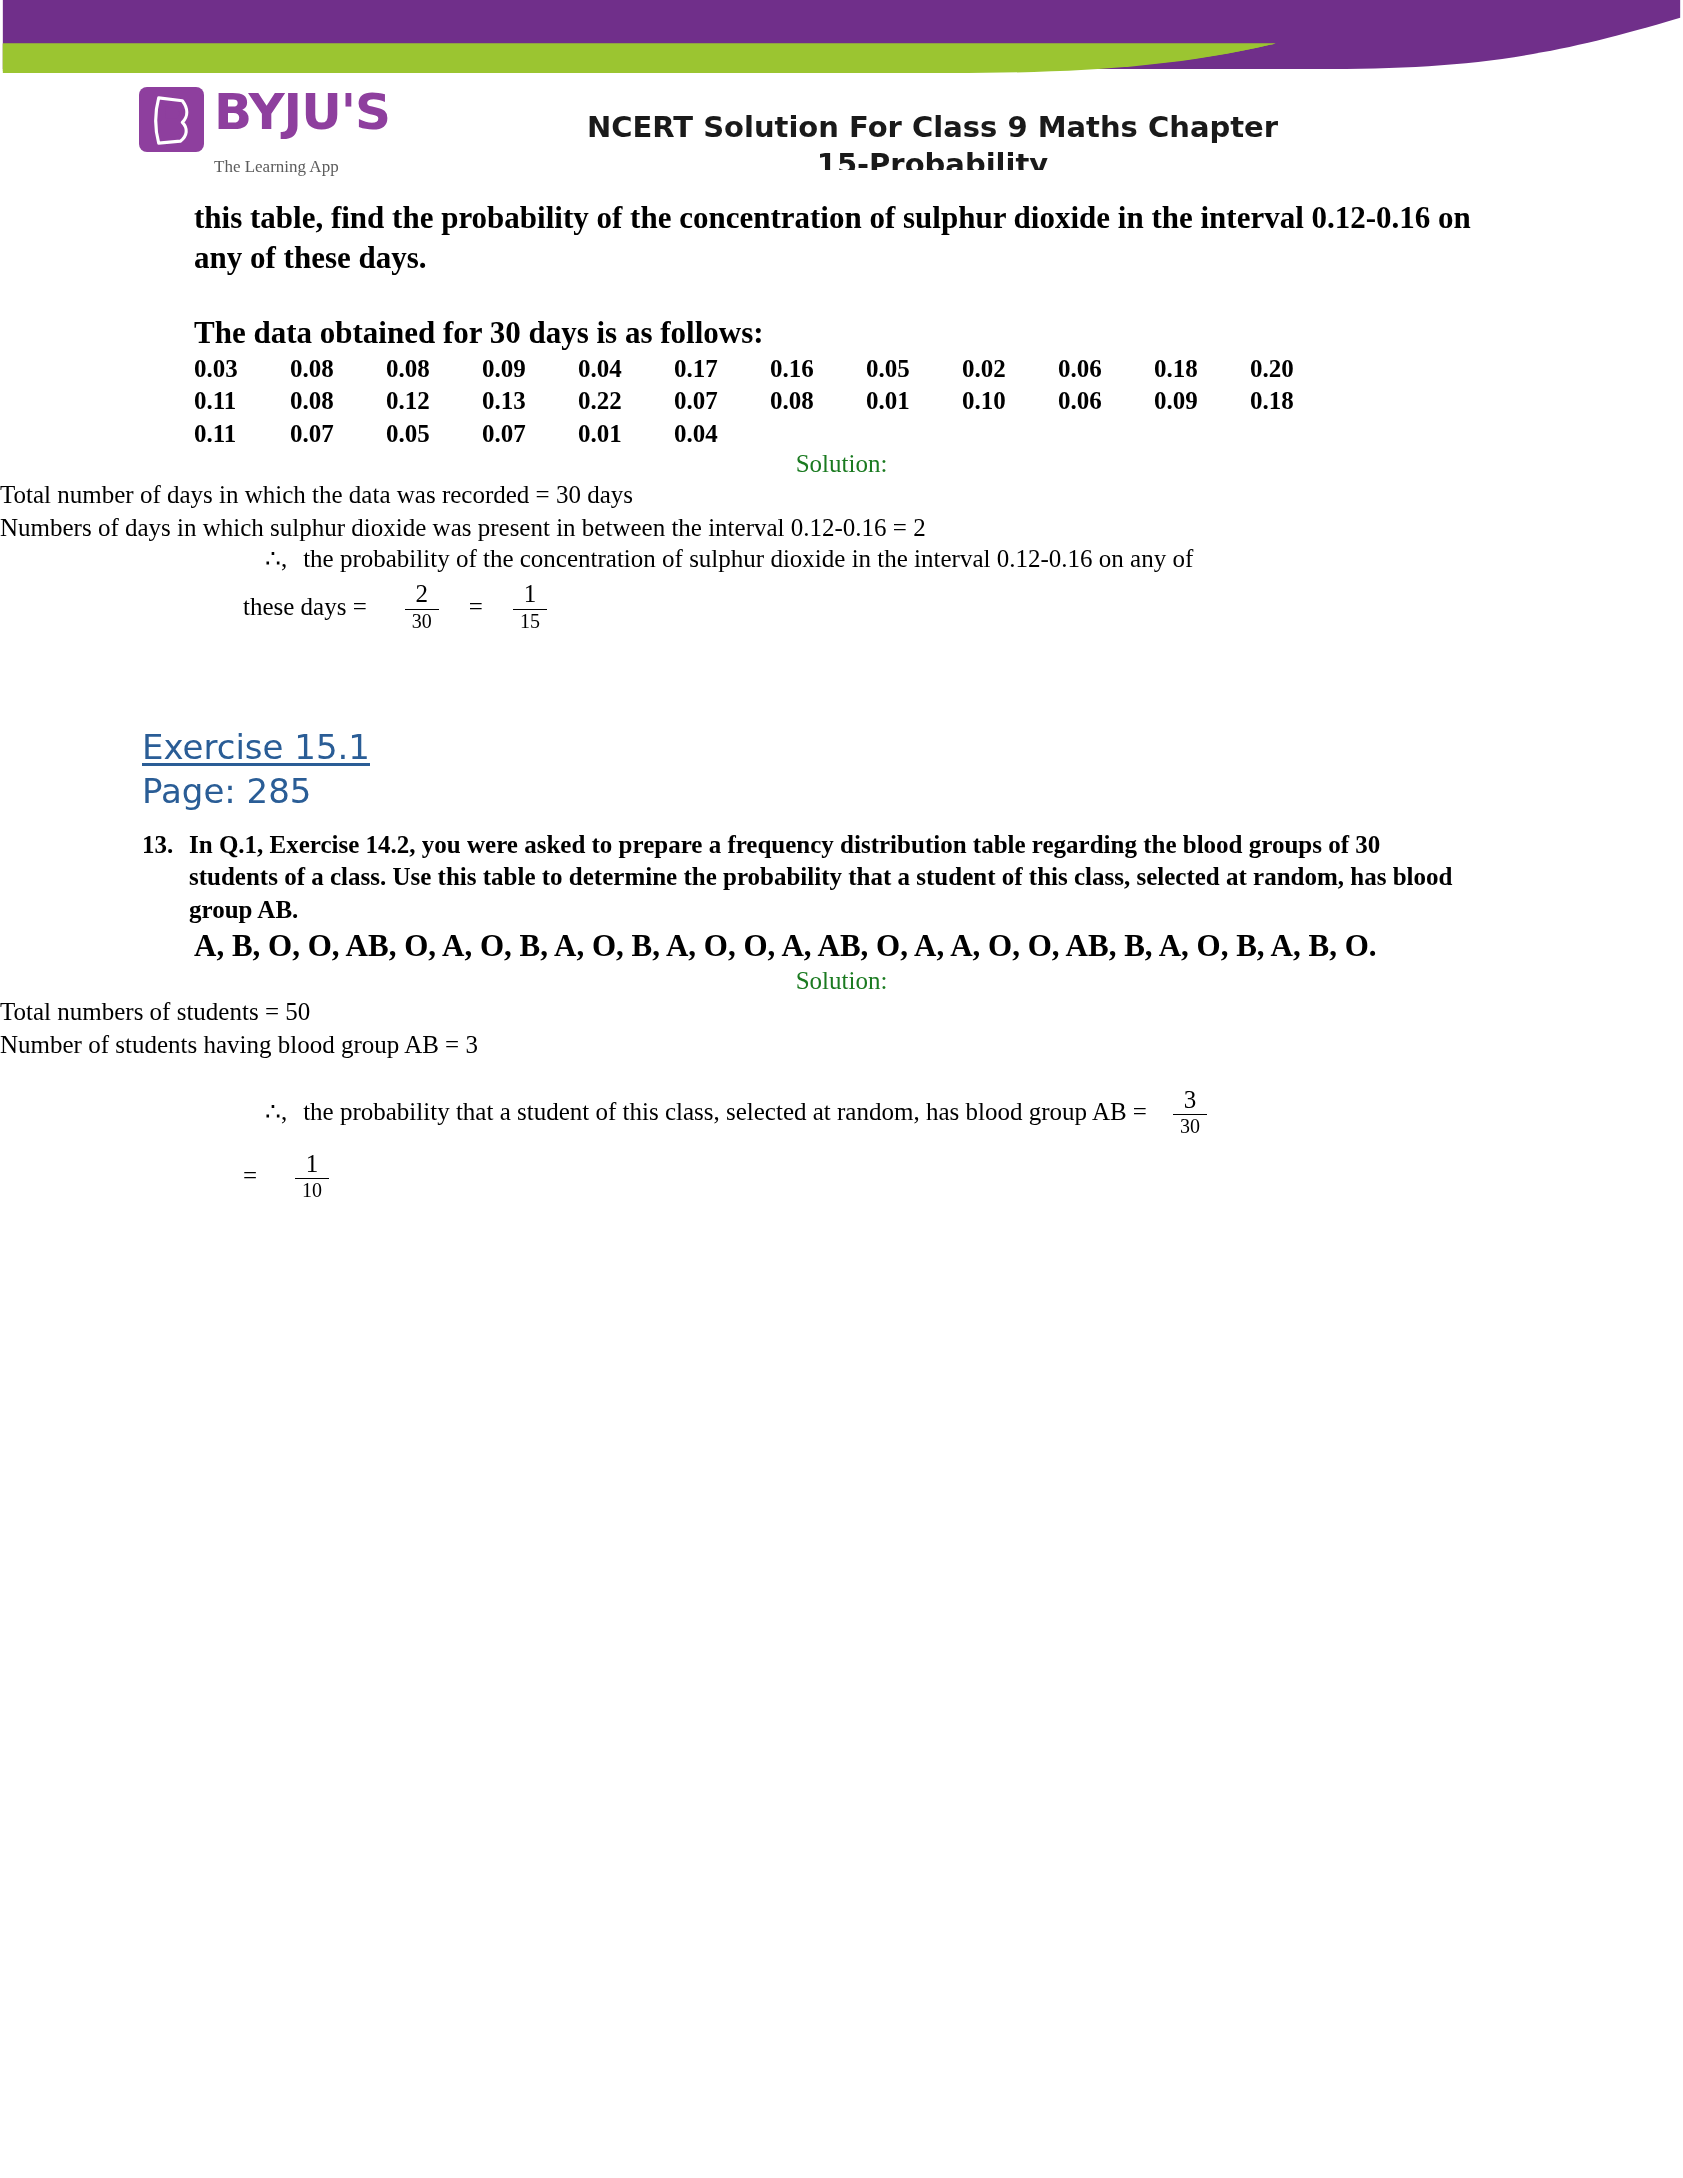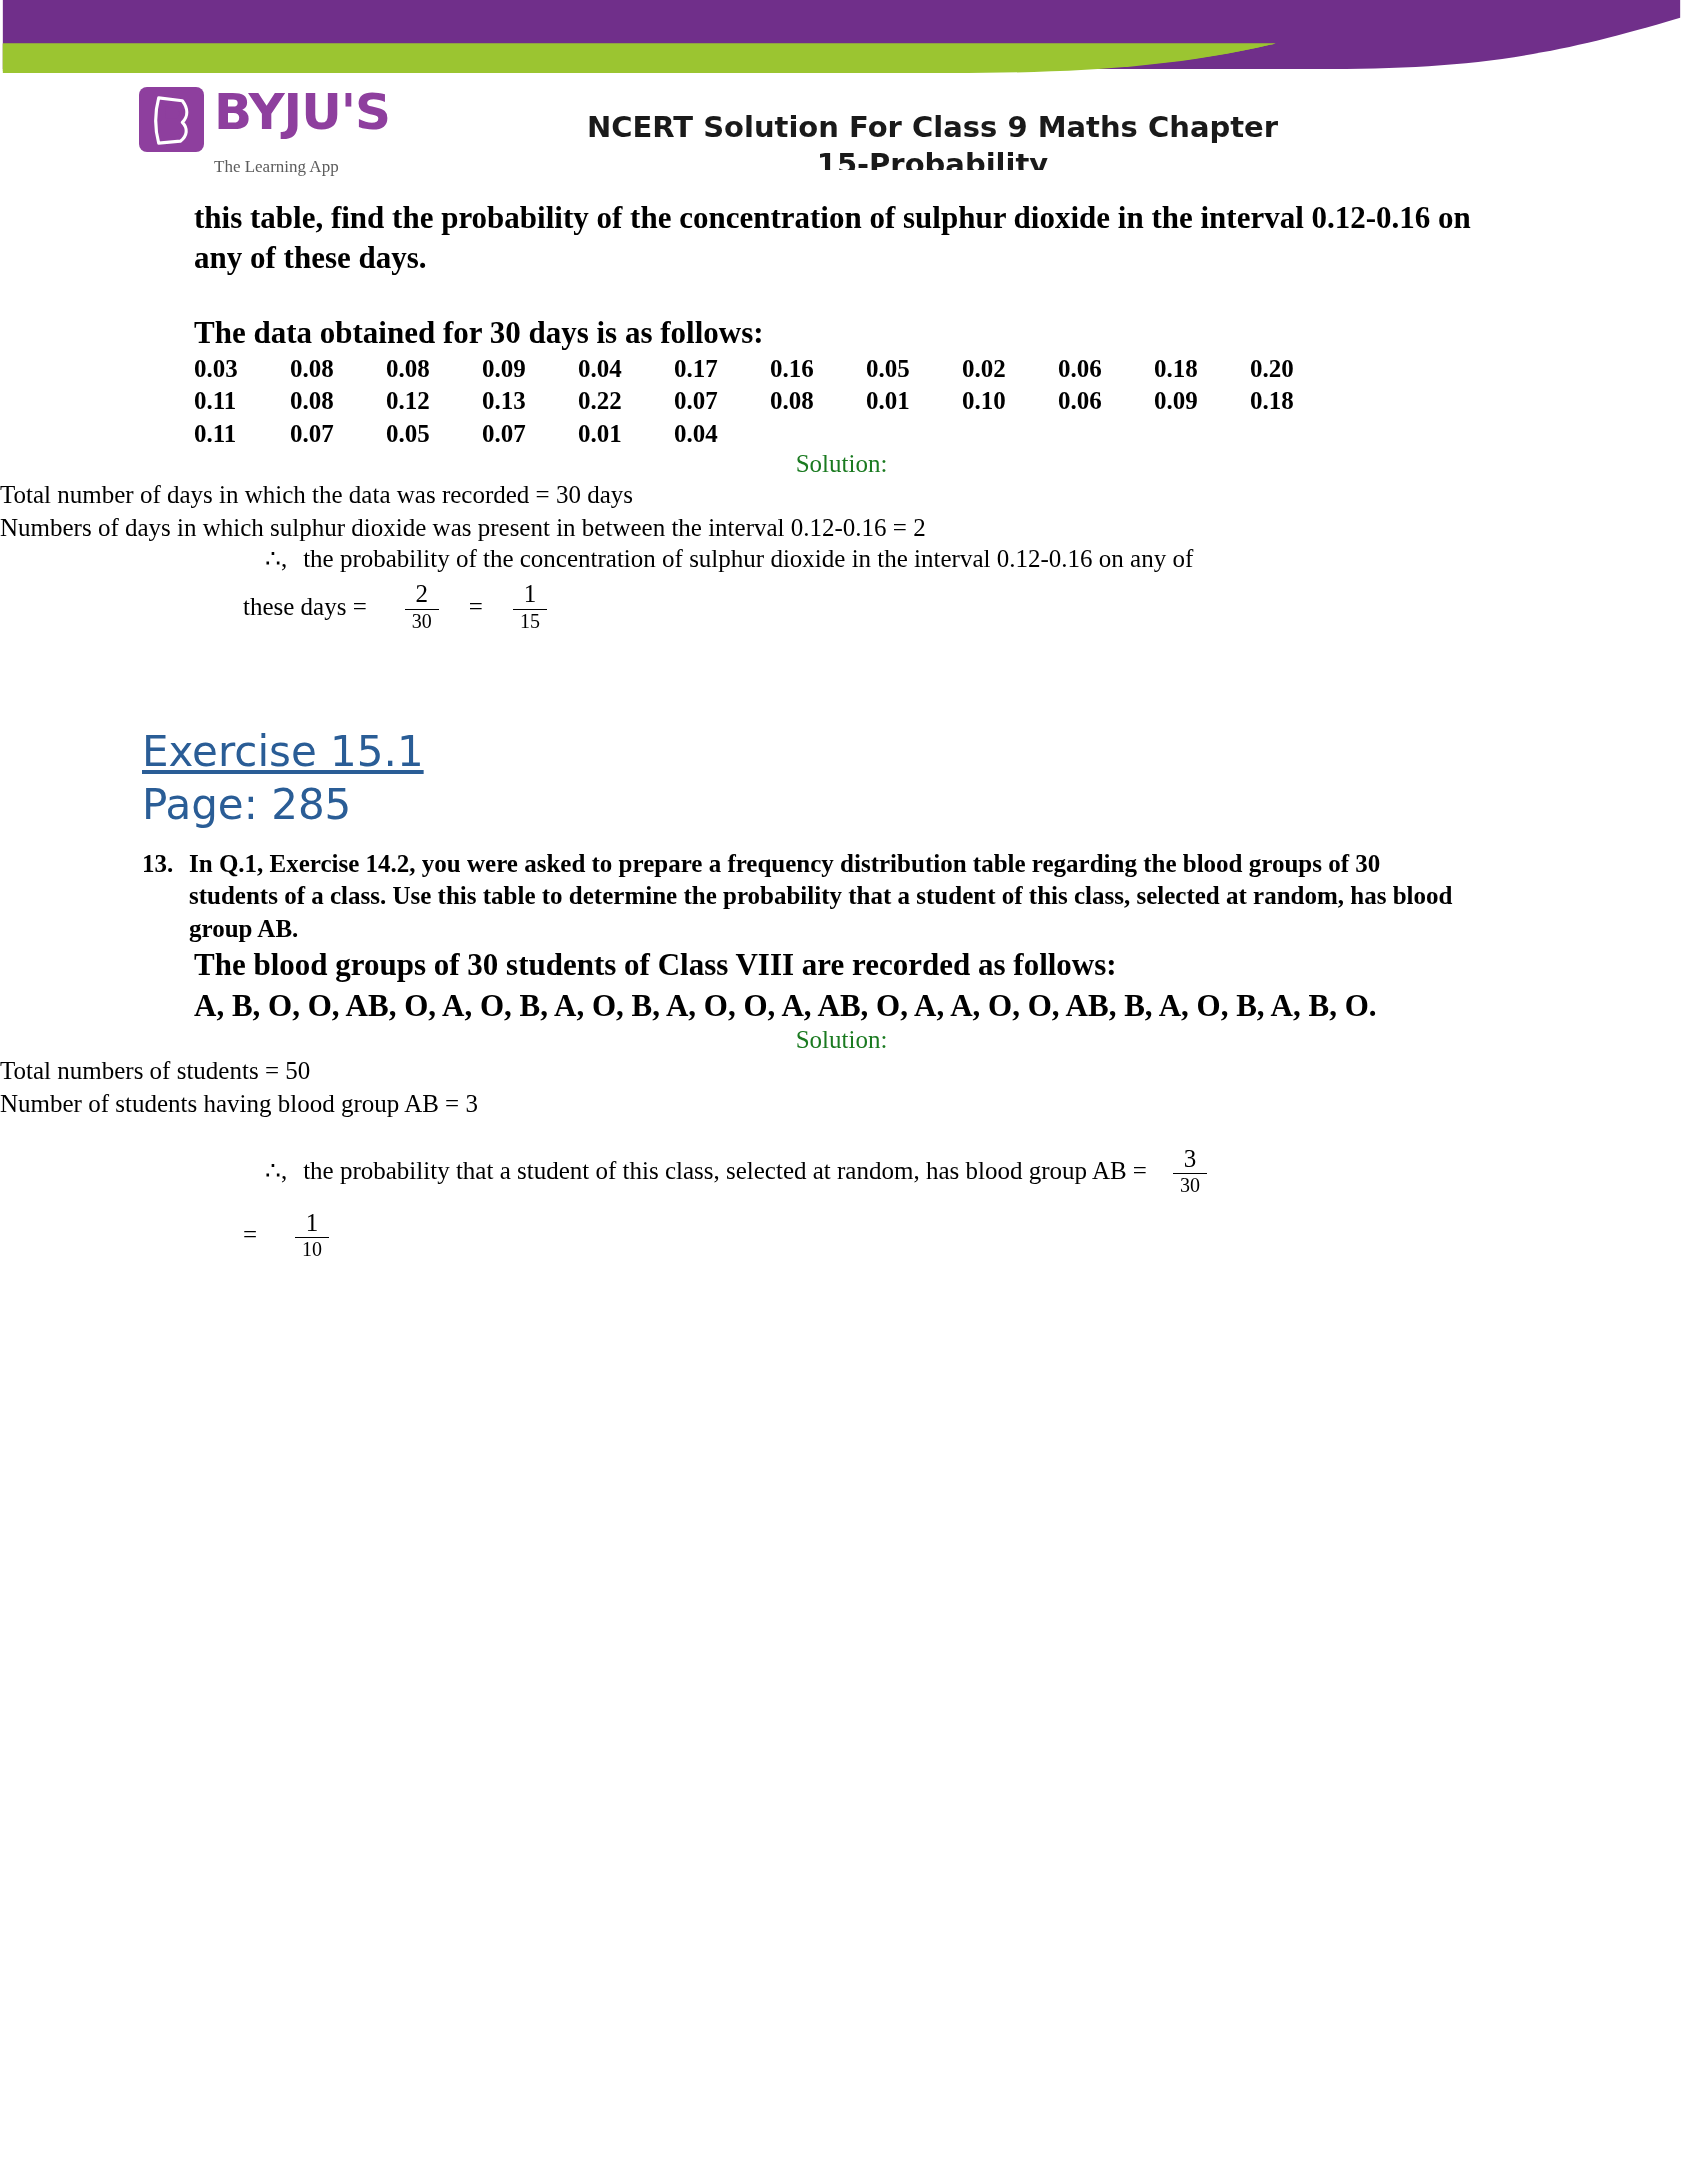--- a/index.html
+++ b/index.html
@@ -165,21 +165,21 @@
 
   .eq-sign { margin: 0 26px; font-size: 25px; }
   .gap-sm { width: 22px; }
   .gap-md { width: 34px; }
 
   
   .ex-head {
     margin-left: 142px;
     color: #2a5d96;
     font-family: "DejaVu Sans", sans-serif;
-    font-size: 42px;
+    font-size: 34px;
     line-height: 1.18;
     font-weight: normal;
   }
   .ex-head .ex-link {
     text-decoration: underline;
     text-underline-offset: 4px;
     display: inline-block;
   }
   .ex-head .ex-page { display: block; margin-top: 4px; }
 
@@ -289,21 +289,20 @@
     <span class="ex-page">Page: 285</span>
   </div>
 
   <div class="spacer-18"></div>
 
   <div class="q-item">
     <span class="q-num">13.</span>
     <span class="q-body">In Q.1, Exercise 14.2, you were asked to prepare a frequency distribution table regarding the blood groups of 30 students of a class. Use this table to determine the probability that a student of this class, selected at random, has blood group AB.</span>
   </div>
 
-  <p class="para-bold ind-1">The blood groups of 30 students of Class VIII are recorded as follows:</p>
   <p class="para-bold ind-1">A, B, O, O, AB, O, A, O, B, A, O, B, A, O, O, A, AB, O, A, A, O, O, AB, B, A, O, B, A, B, O.</p>
 
   <p class="solution-label ind-sol">Solution:</p>
 
   <p class="plain ind-2">Total numbers of students = 50</p>
   <p class="plain ind-2">Number of students having blood group AB = 3</p>
 
   <div class="spacer-26"></div>
 
   <div class="eq-line ind-3">

